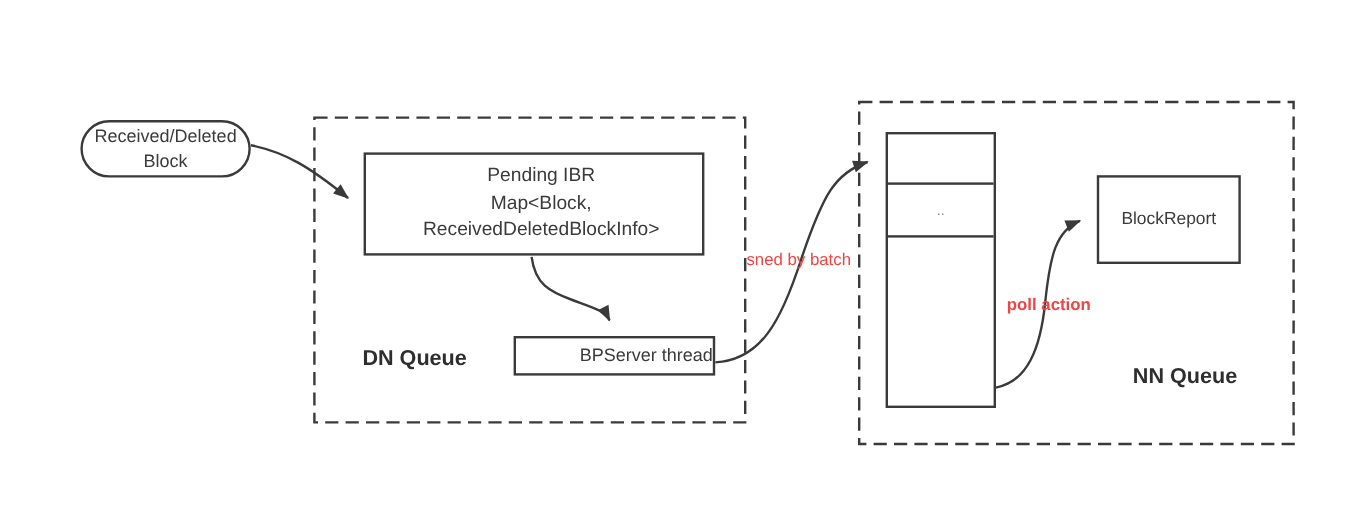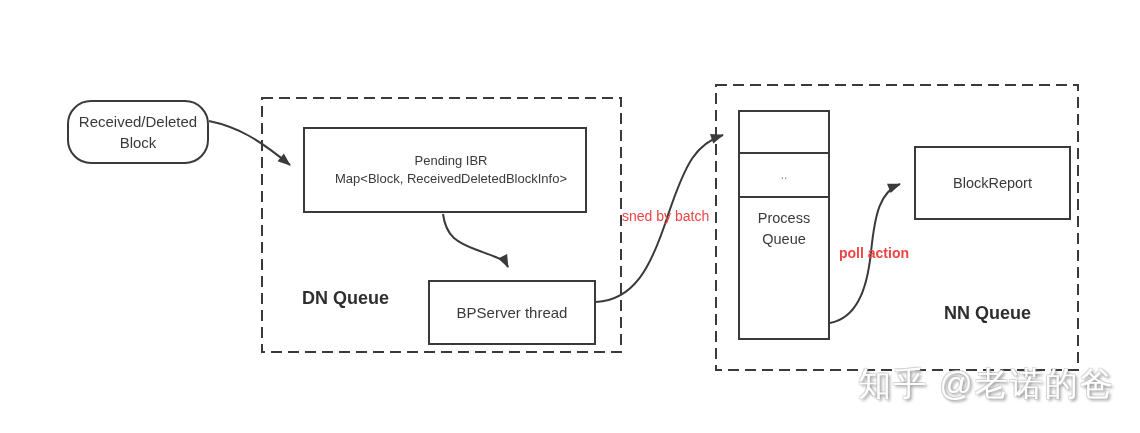--- a/index.html
+++ b/index.html
@@ -32,34 +32,35 @@
     display: flex;
     flex-direction: column;
     align-items: center;
     justify-content: center;
     text-align: center;
     z-index: 2;
     line-height: 1.4;
   }
   .node-received {
     left: 67px; top: 100px;
-    width: 142px; height: 64px;
+    width: 142px; height: 48px;
     border-radius: 24px;
     font-size: 15px;
   }
   .node-pending {
     left: 303px; top: 127px;
     width: 284px; height: 86px;
-    font-size: 13px;
+    font-size: 16px;
     padding-left: 12px;
   }
   .node-bpserver {
     left: 428px; top: 280px;
-    width: 168px; height: 65px;
+    width: 168px; height: 33px;
     font-size: 15px;
+    align-items: flex-end;
   }
   .node-queue {
     left: 738px; top: 110px;
     width: 92px; height: 230px;
     justify-content: flex-start;
     padding: 0;
   }
   .queue-cell-1 {
     box-sizing: border-box;
     width: 100%; height: 42px;
@@ -77,21 +78,21 @@
     box-sizing: border-box;
     width: 100%;
     flex: 1;
     padding-top: 10px;
     text-align: center;
     font-size: 14.5px;
     line-height: 1.45;
   }
   .node-blockreport {
     left: 914px; top: 146px;
-    width: 157px; height: 74px;
+    width: 120px; height: 74px;
     font-size: 14.5px;
   }
   .group-label {
     position: absolute;
     z-index: 2;
     font-size: 18px;
     font-weight: 700;
     color: #2e2e2e;
   }
   .dn-label { left: 302px; top: 288px; }
@@ -157,31 +158,26 @@
 
   <div class="node node-bpserver">
     <div>BPServer thread</div>
   </div>
 
   <div class="node node-queue">
     <div class="queue-cell-1"></div>
     <div class="queue-cell-2">
       <span>..</span>
     </div>
-    <div class="queue-cell-3">
-      <div>Process</div>
-      <div>Queue</div>
-    </div>
   </div>
 
   <div class="node node-blockreport">
     <div>BlockReport</div>
   </div>
 
   <div class="group-label dn-label">DN Queue</div>
   <div class="group-label nn-label">NN Queue</div>
 
   <div class="edge-label label-sned">sned by batch</div>
   <div class="edge-label label-poll">poll action</div>
 
-  <div class="watermark">知乎 @老诺的爸</div>
 
 </div>
 
 </body></html>

